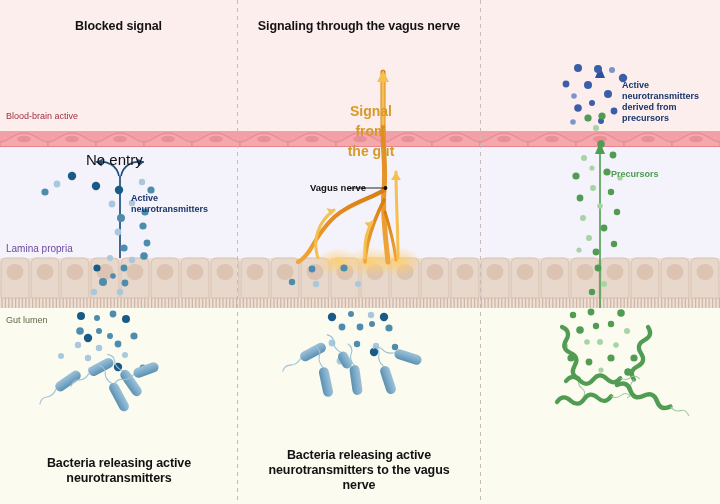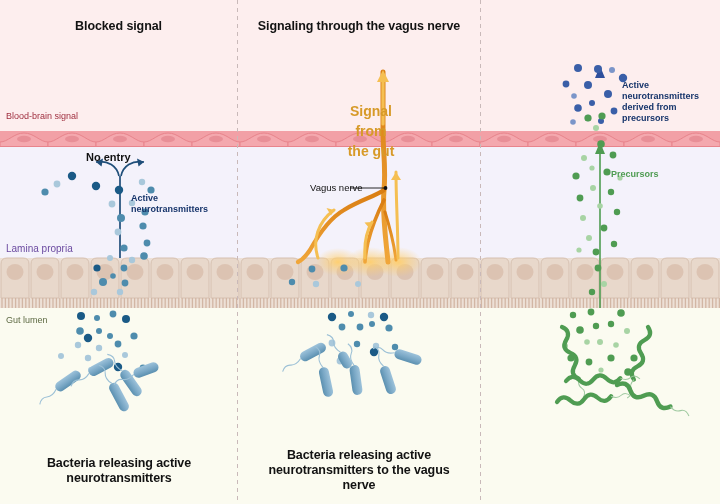--- a/index.html
+++ b/index.html
@@ -21,21 +21,21 @@
   }
   .panel-caption{
     position:absolute;text-align:center;
     font-weight:bold;font-size:12.5px;color:#121212;
     line-height:15px;letter-spacing:-0.1px;
   }
   .lbl{position:absolute;white-space:pre;}
   .lbl-bbb{font-size:9px;color:#a03040;}
   .lbl-lamina{font-size:10px;color:#6b4aa0;}
   .lbl-lumen{font-size:9px;color:#5f6b45;}
-  .lbl-noentry{font-size:11px;color:#111;font-weight:bold;}
+  .lbl-noentry{font-size:15px;color:#111;}
   .lbl-vagus{font-size:9.5px;color:#111;}
   .lbl-active{font-size:9px;font-weight:bold;color:#17356b;line-height:11px;}
   .lbl-active-r{font-size:9px;font-weight:bold;color:#17356b;line-height:11px;text-align:left;}
   .lbl-signal{font-size:14px;font-weight:bold;color:#d79a28;line-height:20px;text-align:center;}
   .lbl-prec{font-size:9px;font-weight:bold;color:#4f9c52;}
 </style>
 </head>
 <body>
 
 <div id="stage">
@@ -635,31 +635,31 @@
 
   <g>
     <line x1="237.5" y1="0" x2="237.5" y2="504" stroke="#c9b9b9" stroke-width="1" stroke-dasharray="4 4"></line>
     <line x1="480.5" y1="0" x2="480.5" y2="504" stroke="#c9b9b9" stroke-width="1" stroke-dasharray="4 4"></line>
   </g>
 </svg>
 
 <div class="panel-title ov" style="left:0;top:19px;width:237px;">Blocked signal</div>
 <div class="panel-title ov" style="left:243px;top:19px;width:232px;">Signaling through the vagus nerve</div>
 
-<div class="lbl lbl-bbb ov" style="left:6px;top:111px;">Blood-brain signal</div>
+<div class="lbl lbl-bbb ov" style="left:6px;top:111px;">Blood-brain active</div>
 <div class="lbl lbl-lamina ov" style="left:6px;top:243px;">Lamina propria</div>
 <div class="lbl lbl-lumen ov" style="left:6px;top:315px;">Gut lumen</div>
 
 <div class="lbl lbl-noentry ov" style="left:86px;top:151px;">No entry</div>
 <div class="lbl lbl-active ov" style="left:131px;top:193px;white-space:pre-line;">Active
 neurotransmitters</div>
 
 <div class="lbl lbl-signal ov" style="left:341px;top:101px;width:60px;white-space:pre-line;">Signal from
 the gut</div>
-<div class="lbl lbl-vagus ov" style="left:310px;top:182px;">Vagus nerve</div>
+<div class="lbl lbl-vagus ov" style="left:310px;top:182px;font-weight:bold;">Vagus nerve</div>
 
 <div class="lbl lbl-active-r ov" style="left:622px;top:80px;width:96px;white-space:pre-line;">Active
 neurotransmitters
 derived from
 precursors</div>
 <div class="lbl lbl-prec ov" style="left:611px;top:169px;">Precursors</div>
 
 <div class="panel-caption ov" style="left:12px;top:456px;width:214px;">Bacteria releasing active neurotransmitters</div>
 <div class="panel-caption ov" style="left:252px;top:448px;width:214px;">Bacteria releasing active neurotransmitters to the vagus nerve</div>
 

